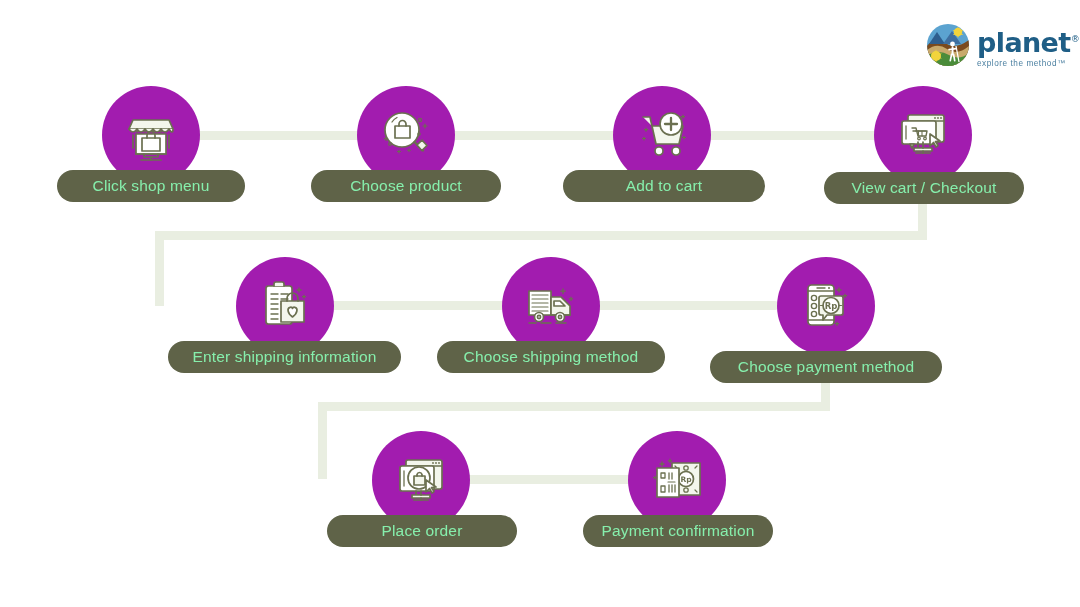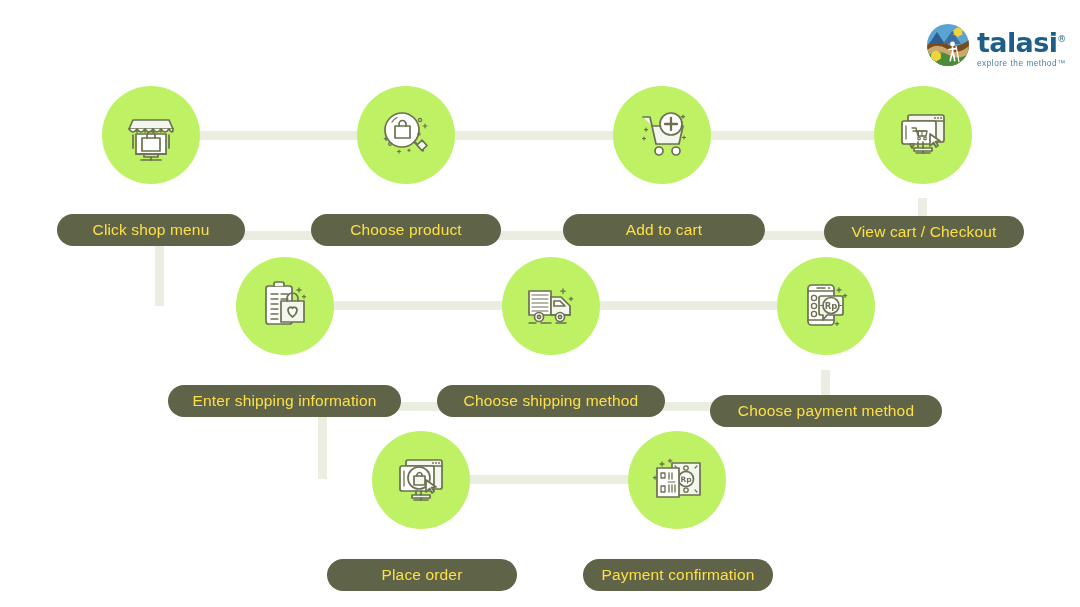--- a/index.html
+++ b/index.html
@@ -27,31 +27,30 @@
   }
 
   
   .conn { position: absolute; background: #E9EEE1; }
   .conn-r { border-radius: 3px; }
 
   
   .node { position: absolute; }
   .circle {
     position: absolute; width: 98px; height: 98px; border-radius: 50%;
-    background: #bef264; display: flex; align-items: center; justify-content: center;
+    background: #a21caf; display: flex; align-items: center; justify-content: center;
   }
   .circle svg { display: block; }
   .pill {
     position: absolute; height: 32px; border-radius: 16px;
-    background: #5F6348; color: #fde047;
+    background: #5F6348; color: #86efac;
     display: flex; align-items: center; justify-content: center;
     font-size: 15.5px; font-weight: 400; letter-spacing: 0.15px;
     white-space: nowrap; padding: 0 20px;
     font-family: "Liberation Sans", sans-serif;
-    margin-top: 44px;
   }
 </style>
 </head>
 <body>
 
 <div id="stage">
 
   <div class="logo-wrap">
     <div class="logo-mark">
       <svg width="46" height="46" viewBox="0 0 46 46">
@@ -76,21 +75,21 @@
             <rect x="26.6" y="24.2" width="1.9" height="9" rx="0.9"></rect>
             <rect x="23.2" y="26.2" width="8.6" height="1.7" rx="0.8" transform="rotate(-8 27.5 27)"></rect>
             <rect x="25.2" y="31.5" width="1.7" height="8" rx="0.8" transform="rotate(12 26 35)"></rect>
             <rect x="28.2" y="31.5" width="1.7" height="8" rx="0.8" transform="rotate(-10 29 35)"></rect>
           </g>
           <path d="M31 24 L34 40" stroke="#FFFFFF" stroke-width="1.3" fill="none"></path>
         </g>
       </svg>
     </div>
     <div class="logo-text">
-      <div class="logo-word"><span>talasi</span><span class="logo-reg">®</span></div>
+      <div class="logo-word"><span>planet</span><span class="logo-reg">®</span></div>
       <div class="logo-tag">explore the method™</div>
     </div>
   </div>
 
   <div class="conn conn-r" style="left:190px; top:131px; width:175px; height:9px;"></div>
   <div class="conn conn-r" style="left:448px; top:131px; width:175px; height:9px;"></div>
   <div class="conn conn-r" style="left:705px; top:131px; width:175px; height:9px;"></div>
 
   <div class="conn" style="left:918px; top:198px; width:9px; height:37px;"></div>
   <div class="conn" style="left:155px; top:231px; width:772px; height:9px;"></div>

